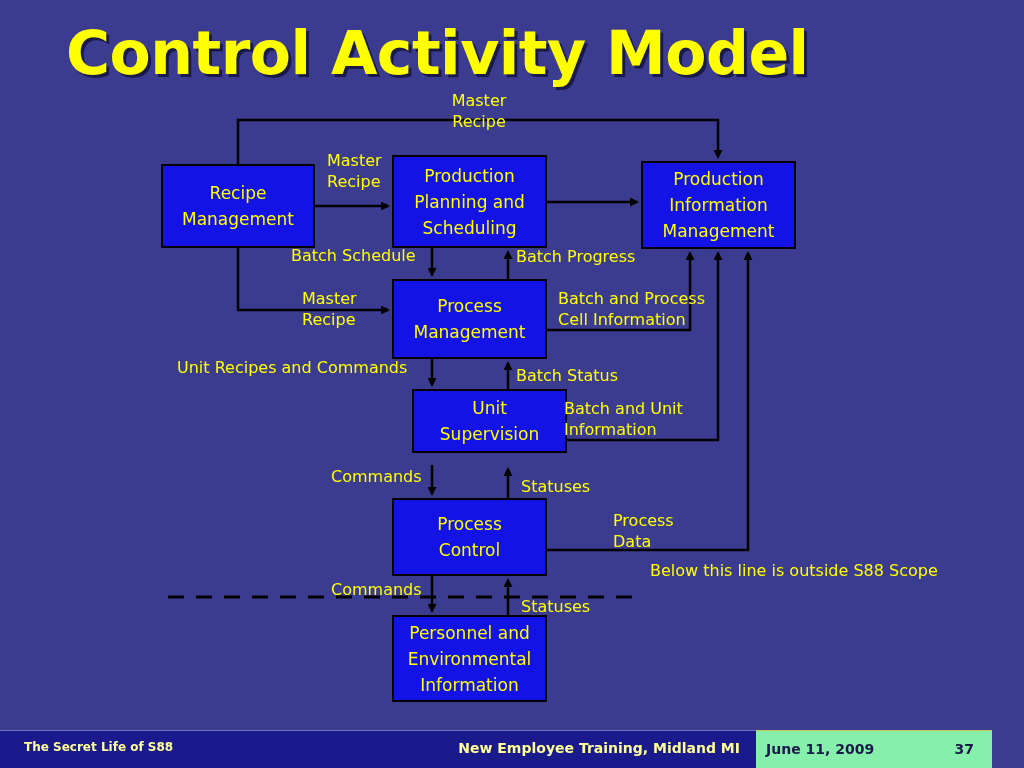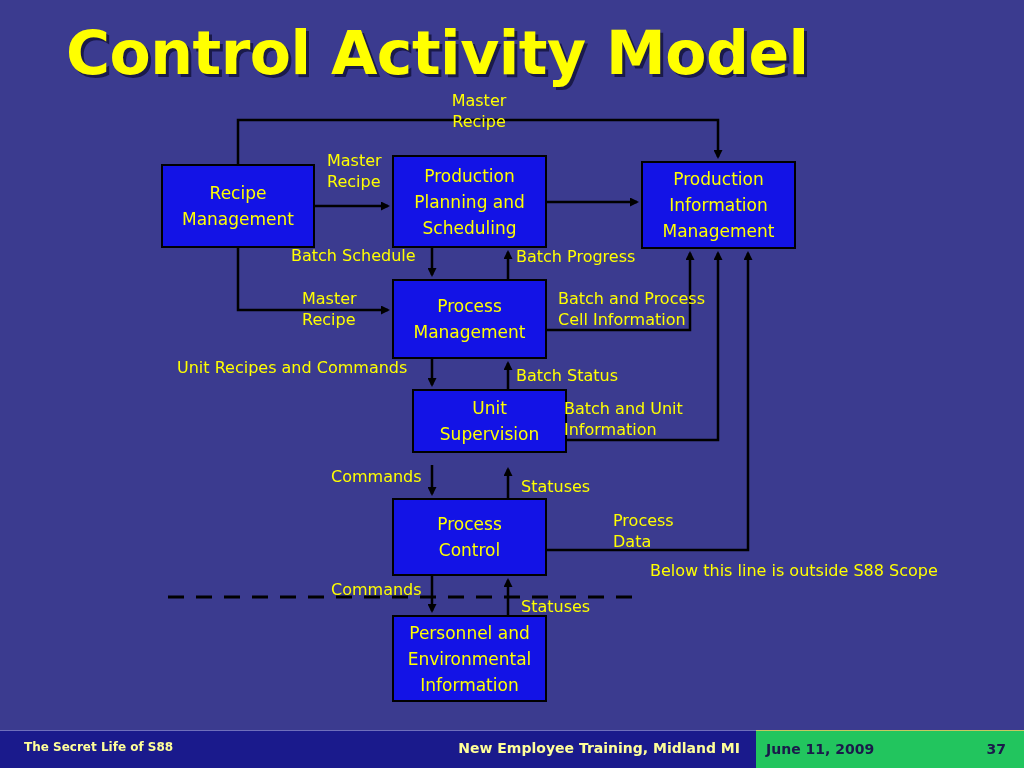--- a/index.html
+++ b/index.html
@@ -83,23 +83,23 @@
     position: absolute;
     left: 0; top: 0;
     width: 756px;
     height: 38px;
     background: #1a1a8c;
     border-top: 1px solid #6f6fbb;
   }
   #footer-right {
     position: absolute;
     left: 756px; top: 0;
-    width: 268px;
+    width: 236px;
     height: 38px;
-    background: #22c55e;
+    background: #86efac;
     border-top: 1px solid #c8c860;
   }
   #footer-title {
     position: absolute;
     left: 24px;
     top: 10px;
     color: #ffff99;
     font-size: 12px;
     font-weight: bold;
   }

